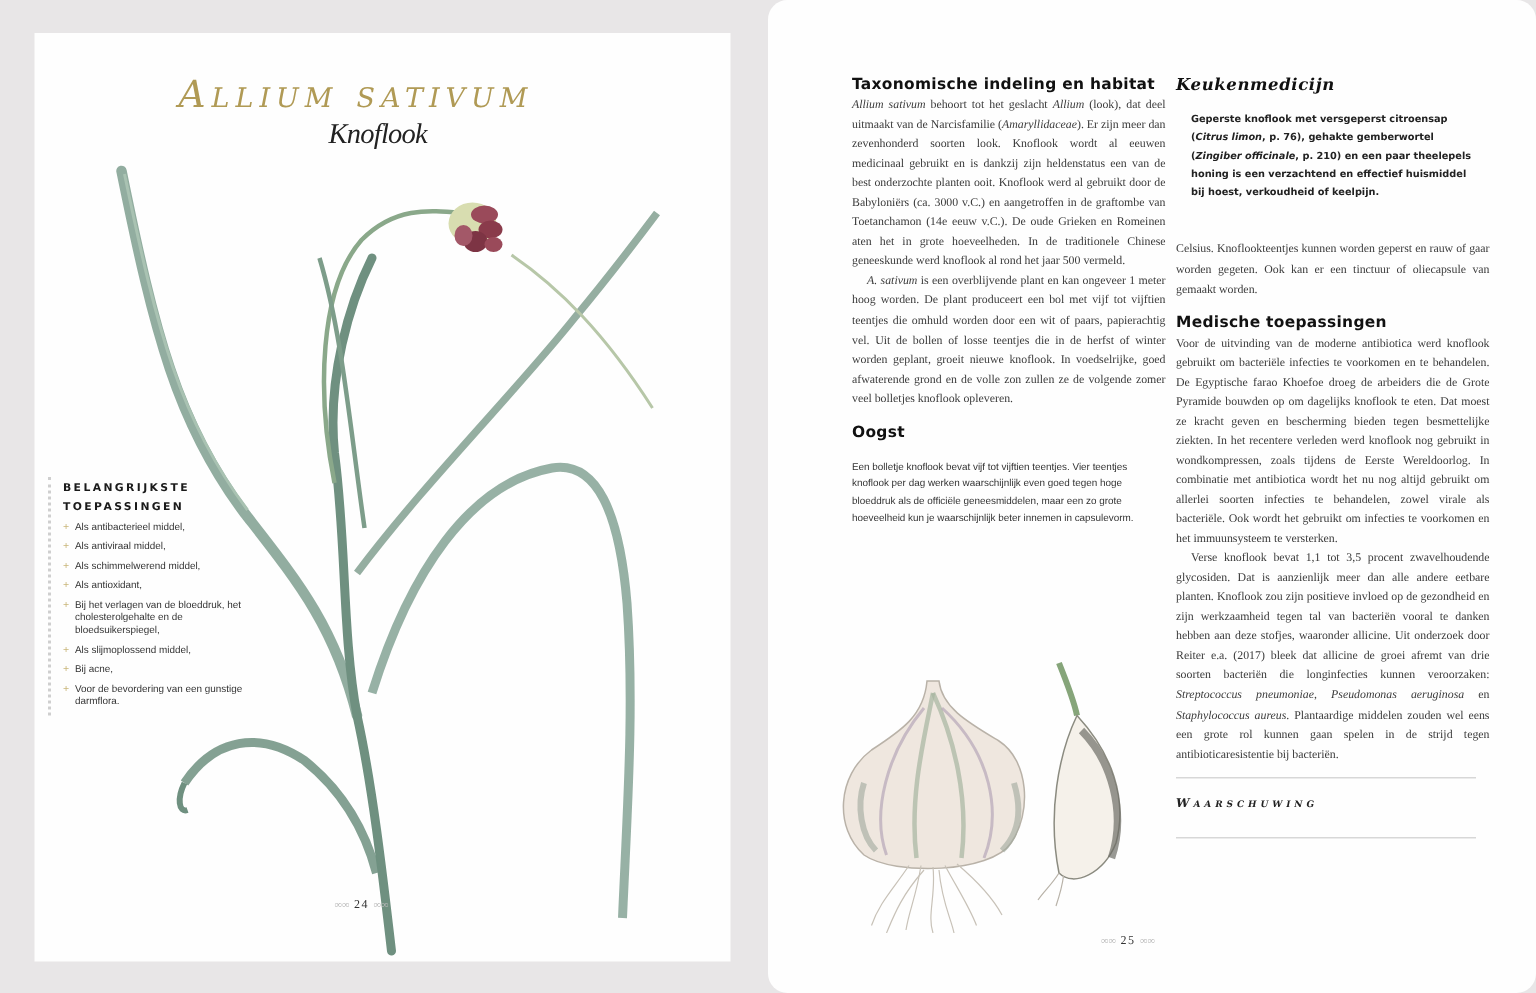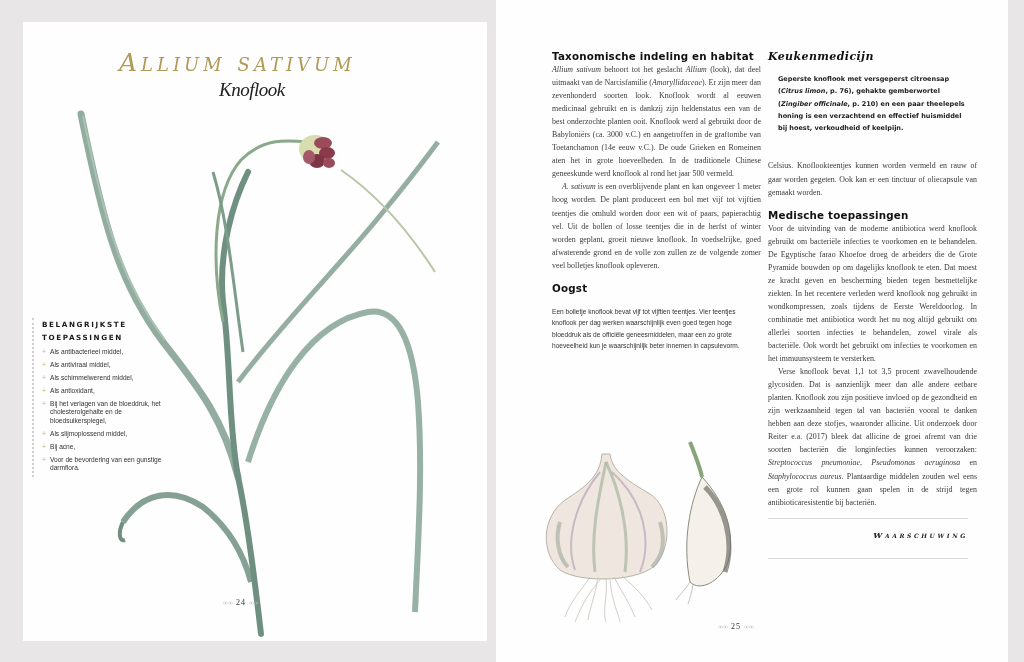--- a/index.html
+++ b/index.html
@@ -1,18 +1,18 @@
 <!DOCTYPE html>
 <html><head>
 <meta charset="utf-8">
 <style>
   html, body { margin:0; padding:0; }
   body { width:1024px; height:662px; background:#e8e6e7; position:relative; overflow:hidden; font-family:"Liberation Serif", serif; color:#2a2a2a; }
   .left-page { position:absolute; left:23px; top:22px; width:464px; height:619px; background:#fefefe; }
-  .right-page { position:absolute; left:496px; top:0; width:512px; height:662px; background:#fefefe; }
+  .right-page { position:absolute; left:512px; top:0; width:512px; height:662px; background:#fefefe;border-radius:13px; }
   .title-main { position:absolute; left:96px; top:26px; width:300px; text-align:left; font-family:"DejaVu Serif", serif; font-style:italic; font-size:25px; letter-spacing:4px; color:#b09a55; font-variant:small-caps; white-space:nowrap; }
   .title-sub { position:absolute; left:196px; top:57px; font-family:Liberation Serif, serif; font-style:italic; font-size:19px; color:#222; letter-spacing:-0.5px; }
   .plant { position:absolute; left:0; top:0; width:464px; height:619px; }
   .uses-box { position:absolute; left:9px; top:296px; width:125px; border-left:2px dotted #cfcfcf; padding-left:8px; }
   .uses-title { font-family:"DejaVu Sans", sans-serif; font-weight:bold; font-size:7.2px; letter-spacing:1.6px; line-height:13px; color:#1a1a1a; margin-bottom:4px; }
   .uses-list { list-style:none; margin:0; padding:0; }
   .uses-list li { font-family:"Liberation Sans", sans-serif; font-size:6.6px; line-height:8.4px; color:#333; margin-bottom:4.6px; position:relative; padding-left:8px; }
   .uses-list li::before { content:"+"; position:absolute; left:0; top:0; color:#c9b679; font-size:7px; }
   .page-num { position:absolute; font-size:8px; color:#333; font-family:"Liberation Serif", serif; letter-spacing:1px; }
   .page-num .orn { color:#b8b8b8; font-size:7px; letter-spacing:0; }
@@ -100,29 +100,29 @@
     <p class="body indent"><em>A. sativum</em><span> is een overblijvende plant en kan ongeveer 1 meter hoog worden. De plant produceert een bol met vijf tot vijftien teentjes die omhuld worden door een wit of paars, papierachtig vel. Uit de bollen of losse teentjes die in de herfst of winter worden geplant, groeit nieuwe knoflook. In voedselrijke, goed afwaterende grond en de volle zon zullen ze de volgende zomer veel bolletjes knoflook opleveren.</span></p>
 
     <h2 class="h2" style="margin-top:10px;">Oogst</h2>
     <p class="sans-note" style="margin-top:12px;">Een bolletje knoflook bevat vijf tot vijftien teentjes. Vier teentjes knoflook per dag werken waarschijnlijk even goed tegen hoge bloeddruk als de officiële geneesmiddelen, maar een zo grote hoeveelheid kun je waarschijnlijk beter innemen in capsulevorm.</p>
   </div>
 
   <div class="col col-right">
     <h3 class="kitchen-title">Keukenmedicijn</h3>
     <p class="kitchen-body"><span>Geperste knoflook met versgeperst citroensap (</span><em>Citrus limon</em><span>, p. 76), gehakte gemberwortel (</span><em>Zingiber officinale</em><span>, p. 210) en een paar theelepels honing is een verzachtend en effectief huismiddel bij hoest, verkoudheid of keelpijn.</span></p>
 
-    <p class="body" style="margin-top:25px;">Celsius. Knoflookteentjes kunnen worden vermeld en rauw of gaar worden gegeten. Ook kan er een tinctuur of oliecapsule van gemaakt worden.</p>
+    <p class="body" style="margin-top:25px;">Celsius. Knoflookteentjes kunnen worden geperst en rauw of gaar worden gegeten. Ook kan er een tinctuur of oliecapsule van gemaakt worden.</p>
 
     <h2 class="h2" style="margin-top:10px;">Medische toepassingen</h2>
     <p class="body">Voor de uitvinding van de moderne antibiotica werd knoflook gebruikt om bacteriële infecties te voorkomen en te behandelen. De Egyptische farao Khoefoe droeg de arbeiders die de Grote Pyramide bouwden op om dagelijks knoflook te eten. Dat moest ze kracht geven en bescherming bieden tegen besmettelijke ziekten. In het recentere verleden werd knoflook nog gebruikt in wondkompressen, zoals tijdens de Eerste Wereldoorlog. In combinatie met antibiotica wordt het nu nog altijd gebruikt om allerlei soorten infecties te behandelen, zowel virale als bacteriële. Ook wordt het gebruikt om infecties te voorkomen en het immuunsysteem te versterken.</p>
     <p class="body indent"><span>Verse knoflook bevat 1,1 tot 3,5 procent zwavelhoudende glycosiden. Dat is aanzienlijk meer dan alle andere eetbare planten. Knoflook zou zijn positieve invloed op de gezondheid en zijn werkzaamheid tegen tal van bacteriën vooral te danken hebben aan deze stofjes, waaronder allicine. Uit onderzoek door Reiter e.a. (2017) bleek dat allicine de groei afremt van drie soorten bacteriën die longinfecties kunnen veroorzaken: </span><em>Streptococcus pneumoniae</em><span>, </span><em>Pseudomonas aeruginosa</em><span> en </span><em>Staphylococcus aureus</em><span>. Plantaardige middelen zouden wel eens een grote rol kunnen gaan spelen in de strijd tegen antibioticaresistentie bij bacteriën.</span></p>
   </div>
 
   <div class="warn-box">
-    <div class="warn-title" style="font-variant:small-caps;text-align:right;">Waarschuwing</div>
+    <div class="warn-title" style="font-variant:small-caps;">Waarschuwing</div>
   </div>
 
   <svg class="garlic" viewBox="0 0 200 190">
 
     <path d="M62 22 L70 22 C 72 40, 90 50, 110 62 C 130 75, 132 110, 118 130 C 105 150, 40 152, 20 138 C 0 120, 2 85, 25 68 C 45 55, 60 45, 62 22 Z" fill="#efe7df" stroke="#b9b2a8" stroke-width="1"></path>
     <path d="M66 30 C 60 60, 50 100, 55 140" stroke="#a6b5a0" stroke-width="3" fill="none" opacity="0.7"></path>
     <path d="M66 30 C 80 60, 90 100, 85 140" stroke="#a6b5a0" stroke-width="3" fill="none" opacity="0.7"></path>
     <path d="M60 40 C 35 70, 25 110, 35 138" stroke="#b7a6b8" stroke-width="2" fill="none" opacity="0.7"></path>
     <path d="M72 40 C 105 70, 112 110, 100 140" stroke="#b7a6b8" stroke-width="2" fill="none" opacity="0.7"></path>
     <path d="M20 90 C 15 105, 18 125, 28 135" stroke="#9fa89c" stroke-width="4" fill="none" opacity="0.6"></path>

